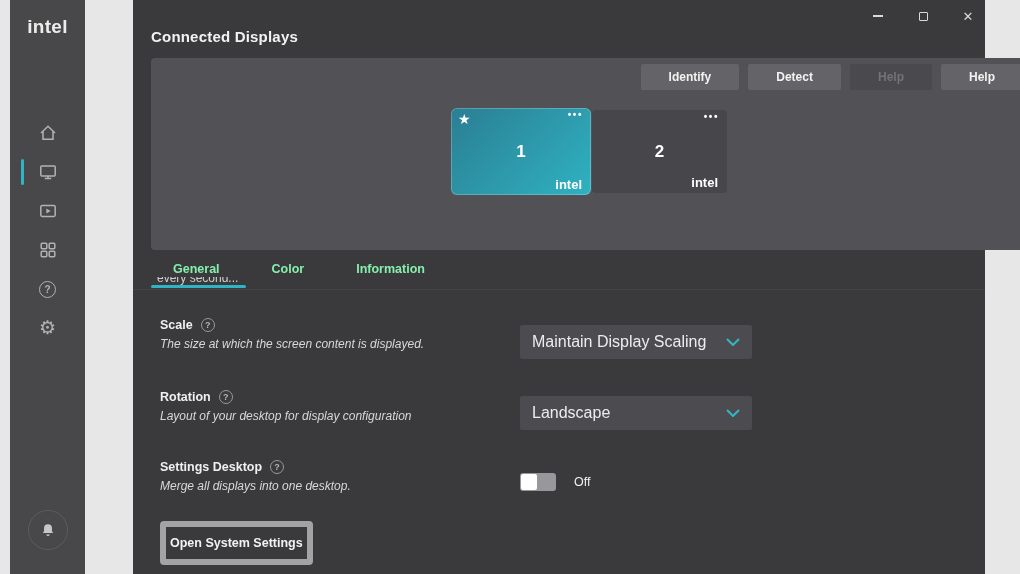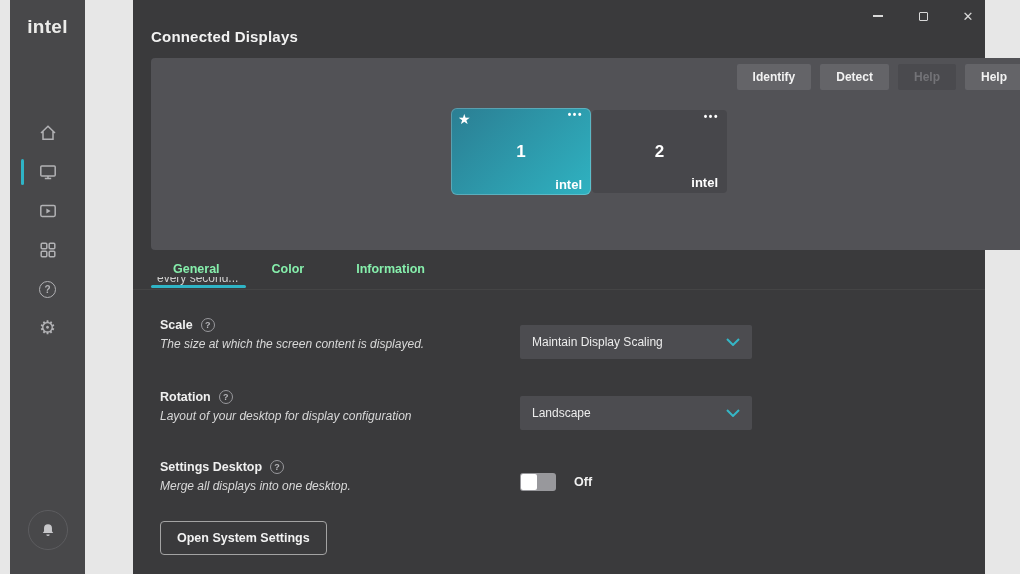--- a/index.html
+++ b/index.html
@@ -38,21 +38,21 @@
         cursor:pointer; color:#d9d9d9; }
   .wc-min-bar { width:10px; height:2px; background:#d9d9d9; }
   .wc-max-box { width:9px; height:9px; border:1.4px solid #d9d9d9; border-radius:1px; }
   .wc-close { font-size:13px; }
 
   
   .panel { position:absolute; left:18px; top:58px; width:878px; height:192px;
            background:#525256; border-radius:4px; }
   .actions { position:absolute; top:6px; right:6px; display:flex; gap:9px; }
   .action-btn { background:#646468; color:#f2f2f2; font-size:12px; font-weight:600;
-                padding:6px 16px; border-radius:2px; border:none; cursor:pointer;
+                padding:6px 28px; border-radius:2px; border:none; cursor:pointer;
                 font-family:"Liberation Sans", sans-serif; }
   .action-btn.disabled { background:#4a4a4e; color:#737377; }
 
   .tile { position:absolute; border-radius:4px; cursor:pointer; }
   .tile-1 { left:300px; top:50px; width:140px; height:87px;
             background:linear-gradient(135deg,#2b7e93,#2fb2c1);
             box-shadow: inset 0 0 0 1px rgba(255,255,255,.22); border-radius:6px; }
   .tile-2 { left:441px; top:52px; width:135px; height:83px; background:#47474b; }
   .tile-star { position:absolute; left:7px; top:3px; color:#fff; font-size:14px; }
   .tile-dots { position:absolute; right:8px; top:1px; color:#fff; font-size:10px;
@@ -79,32 +79,32 @@
   .setting-head { display:flex; align-items:center; gap:8px; }
   .setting-label { font-size:12.5px; font-weight:700; color:#f0f0f0; }
   .q-icon { width:14px; height:14px; border:1px solid #98989c; border-radius:50%;
             color:#b5b5b9; font-size:9px; font-weight:700; display:flex;
             align-items:center; justify-content:center; cursor:pointer; }
   .setting-desc { margin-top:5px; font-size:12px; color:#d8d8d8;font-style:italic; }
 
   .dropdown { position:absolute; left:387px; width:232px; height:34px; background:#4c4c50;
               border-radius:2px; display:flex; align-items:center; justify-content:space-between;
               padding:0 12px; cursor:pointer; }
-  .dropdown-value { color:#ececec; font-size:12px; }
+  .dropdown-value { color:#ececec; font-size:16px; }
 
   .toggle-row { position:absolute; left:387px; top:473px; display:flex; align-items:center; gap:18px; }
   .toggle { width:36px; height:18px; background:#98989c; border-radius:3px;
             position:relative; cursor:pointer; }
   .toggle-knob { position:absolute; left:1px; top:1px; width:16px; height:16px;
                  background:#fff; border-radius:2px; }
-  .toggle-state { color:#f0f0f0; font-size:12.5px; font-weight:700; }
+  .toggle-state { color:#f0f0f0; font-size:12.5px; font-weight:400; }
 
   .footer-btn { position:absolute; left:27px; top:521px; background:transparent;
-                border:1px solid #a3a3a3; border-radius:4px; color:#f2f2f2;
-                font-size:12.5px; font-weight:600; padding:9px 16px; cursor:pointer;
+                border:6px solid #a3a3a3; border-radius:4px; color:#f2f2f2;
+                font-size:12.5px; font-weight:600; padding:9px 4px; cursor:pointer;
                 font-family:"Liberation Sans", sans-serif; }
 </style>
 </head>
 <body>
 
 <div class="window">
 
   <div class="sidebar">
     <div class="logo">intel</div>
 

